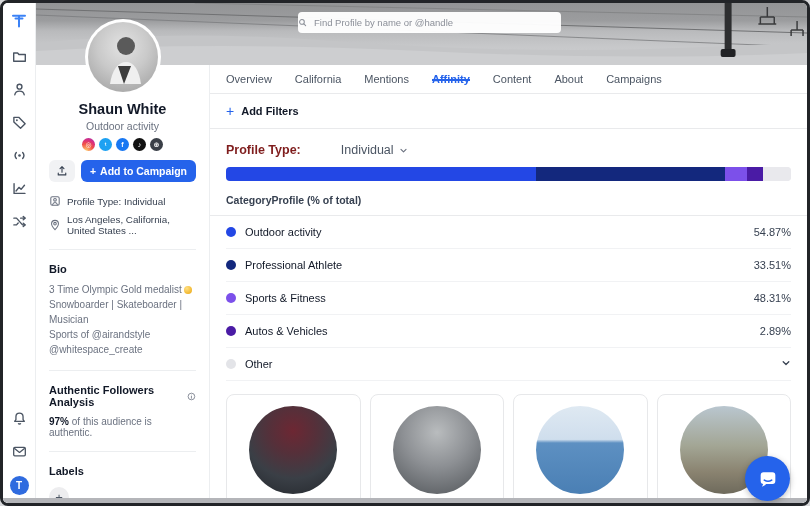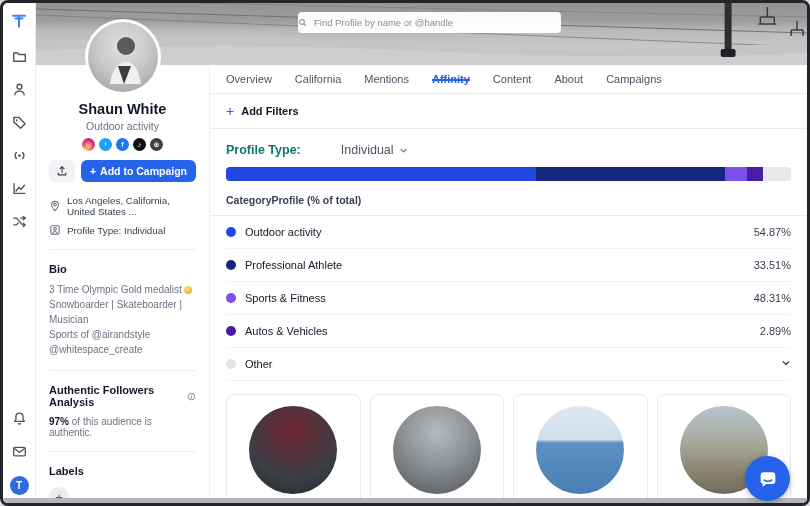--- a/index.html
+++ b/index.html
@@ -70,21 +70,21 @@
 
   
   .main{position:absolute;left:207px;right:0;top:62px;bottom:0;background:#fff;z-index:3;overflow:hidden;}
   .tabs{height:29px;border-bottom:1px solid #e9eaec;display:flex;align-items:center;gap:23px;padding:12px 16px;}
   .tab{font-size:11px;color:#4b5563;height:100%;display:flex;align-items:center;cursor:pointer;}
   .tab.active{color:#2563eb;font-weight:bold;box-shadow:inset 0 -2px 0 #2563eb;}
   .filters-row{height:35px;border-bottom:1px solid #e9eaec;display:flex;align-items:center;gap:7px;
     padding:0 16px;font-size:11px;font-weight:bold;color:#111827;cursor:pointer;}
   .filters-row .plus{color:#2563eb;font-size:14px;font-weight:normal;}
   .ptype-row{padding:14px 16px 8px;font-size:12.5px;display:flex;align-items:center;gap:4px;}
-  .ptype-row .lbl{font-weight:bold;color:#0f766e;}
+  .ptype-row .lbl{font-weight:bold;color:#7f1d1d;}
   .ptype-row .val{color:#4b5563;margin-left:36px;}
   .ptype-row svg{width:9px;height:9px;color:#6b7280;margin-left:1px;}
   .stackbar{margin:2px 16px 0;height:14px;border-radius:4px;overflow:hidden;display:flex;background:#e9e9ed;}
   .seg{height:100%;}
   .thead{display:flex;justify-content:flex-start;padding:13px 16px 9px;font-size:10.5px;
     font-weight:bold;color:#374151;border-bottom:1px solid #e9eaec;}
   .crow{display:flex;align-items:center;height:33px;margin:0 16px;border-bottom:1px solid #f1f2f4;
     font-size:11px;color:#111827;}
   .dot{width:10px;height:10px;border-radius:50%;margin-right:9px;flex:0 0 auto;}
   .crow .pct{margin-left:auto;color:#374151;}
@@ -217,33 +217,33 @@
             <path d="M3 10.6v2.6h10v-2.6"></path>
           </svg>
       </div>
       <div class="campaign-btn">
         <span>+</span>
         <span>Add to Campaign</span>
       </div>
     </div>
     <div class="meta">
       <div class="meta-row">
-        <svg viewBox="0 0 16 16" fill="none" stroke="currentColor" stroke-width="1.4">
-            <path d="M8 1.8a4.6 4.6 0 0 1 4.6 4.6c0 3.1-4.6 7.8-4.6 7.8S3.4 9.5 3.4 6.4A4.6 4.6 0 0 1 8 1.8z"></path>
-            <circle cx="8" cy="6.2" r="1.7"></circle>
-          </svg>
-        <span>Los Angeles, California, United States ...</span>
-      </div>
-      <div class="meta-row">
         <svg viewBox="0 0 16 16" fill="none" stroke="currentColor" stroke-width="1.4" stroke-linecap="round">
             <rect x="2.4" y="2.4" width="11.2" height="11.2" rx="2"></rect>
             <circle cx="8" cy="6.4" r="1.8"></circle>
             <path d="M4.8 13c.4-1.9 1.7-2.9 3.2-2.9s2.8 1 3.2 2.9"></path>
           </svg>
         <span>Profile Type: Individual</span>
+      </div>
+      <div class="meta-row">
+        <svg viewBox="0 0 16 16" fill="none" stroke="currentColor" stroke-width="1.4">
+            <path d="M8 1.8a4.6 4.6 0 0 1 4.6 4.6c0 3.1-4.6 7.8-4.6 7.8S3.4 9.5 3.4 6.4A4.6 4.6 0 0 1 8 1.8z"></path>
+            <circle cx="8" cy="6.2" r="1.7"></circle>
+          </svg>
+        <span>Los Angeles, California, United States ...</span>
       </div>
     </div>
     <div class="divider"></div>
     <div class="sec-title">Bio</div>
     <div class="bio-text">
       <span>3 Time Olympic Gold medalist</span><span class="medal"></span><br>
       <span>Snowboarder | Skateboarder | Musician</span><br>
       <span>Sports of @airandstyle @whitespace_create</span>
     </div>
     <div class="divider"></div>

